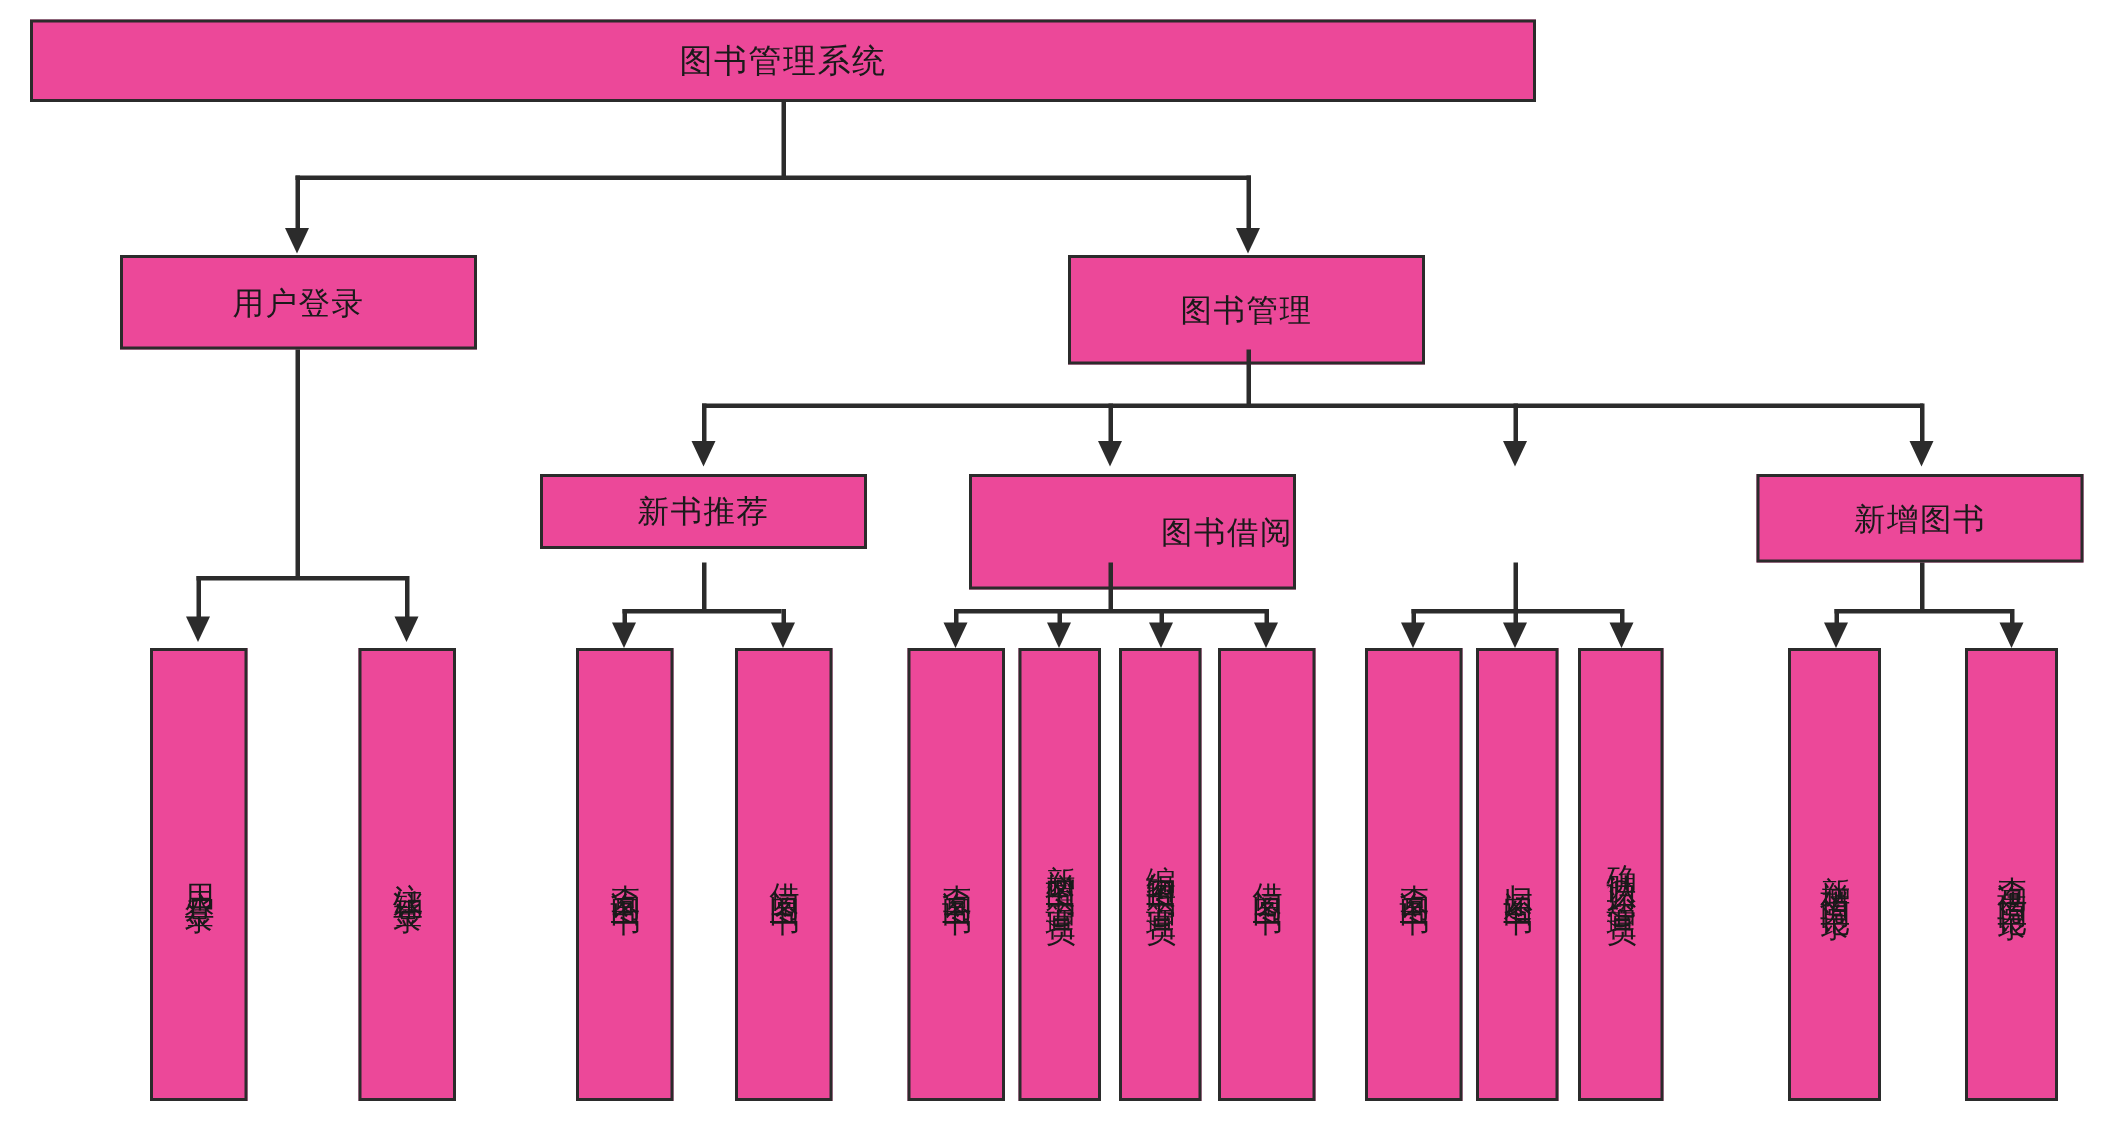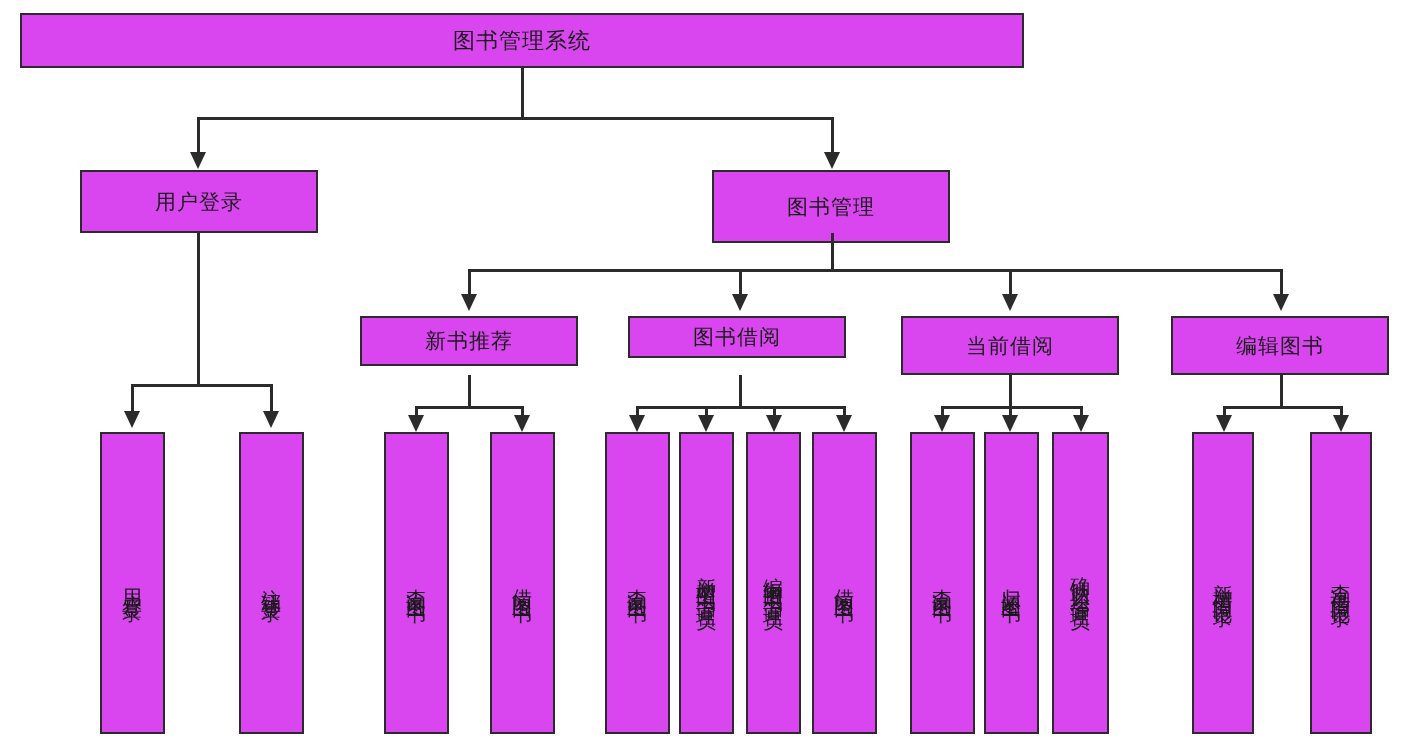--- a/index.html
+++ b/index.html
@@ -16,21 +16,21 @@
     position: relative;
     width: 1405px;
     height: 747px;
     background: #ffffff;
     overflow: hidden;
   }
   
   .node {
     position: absolute;
     box-sizing: border-box;
-    background: #d946ef;
+    background: #ec4899;
     border: 2.5px solid #2b2b2b;
     display: flex;
     align-items: center;
     justify-content: center;
     color: #1a1a1a;
     font-family: Liberation Serif, serif;
   }
   .node.h {           
     font-size: 21px;
     letter-spacing: 1px;
@@ -121,28 +121,25 @@
 
   <div class="ln v" style="left:1009px; top:269px; width:2.5px; height:26px;"></div>
   <div class="arrow" style="left:1002px; top:294px;"></div>
 
   <div class="ln v" style="left:1280px; top:269px; width:2.5px; height:26px;"></div>
   <div class="arrow" style="left:1273px; top:294px;"></div>
 
   <div class="node h" style="left:360px; top:316px; width:218px; height:50px;">
     <span>新书推荐</span>
   </div>
-  <div class="node h" style="left:628px; top:316px; width:218px; height:42px;">
+  <div class="node h" style="left:646px; top:316px; width:218px; height:77px;justify-content:flex-end;">
     <span>图书借阅</span>
   </div>
-  <div class="node h" style="left:901px; top:316px; width:218px; height:59px;">
-    <span>当前借阅</span>
-  </div>
   <div class="node h" style="left:1171px; top:316px; width:218px; height:59px;">
-    <span>编辑图书</span>
+    <span>新增图书</span>
   </div>
 
   <div class="ln v" style="left:468px; top:375px; width:2.5px; height:33px;"></div>
   <div class="ln h" style="left:415px; top:406px; width:106px; height:2.5px;"></div>
   <div class="ln v" style="left:415px; top:406px; width:2.5px; height:12px;"></div>
   <div class="arrow" style="left:408px; top:415px;"></div>
   <div class="ln v" style="left:521px; top:406px; width:2.5px; height:12px;"></div>
   <div class="arrow" style="left:514px; top:415px;"></div>
 
   <div class="ln v" style="left:739px; top:375px; width:2.5px; height:33px;"></div>

